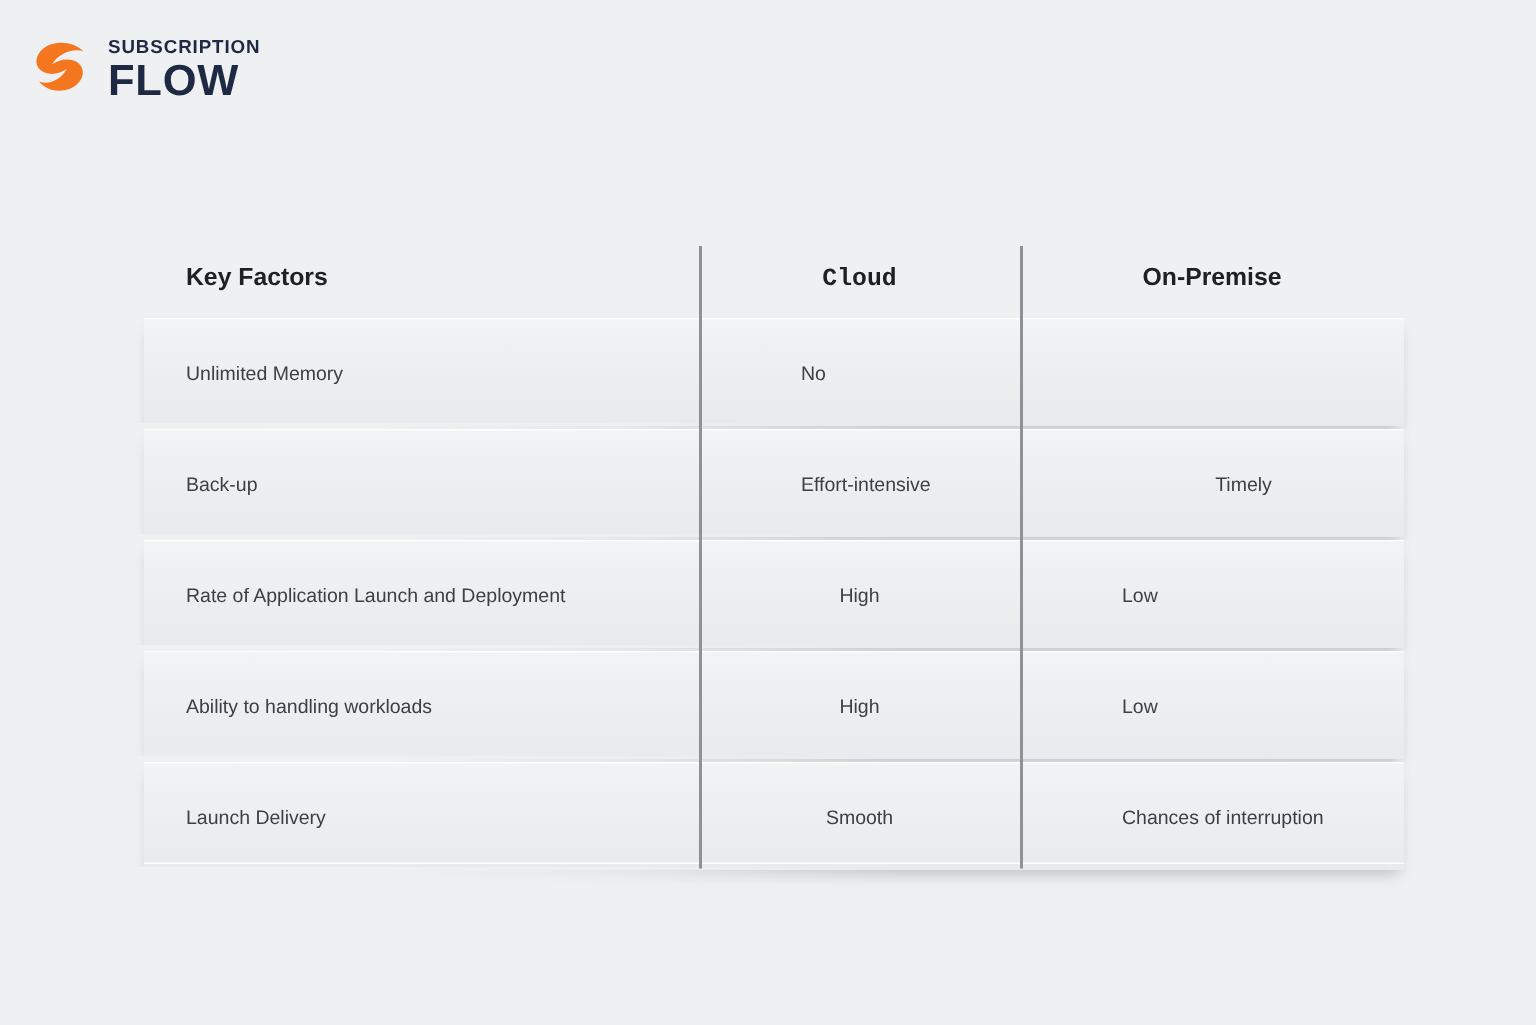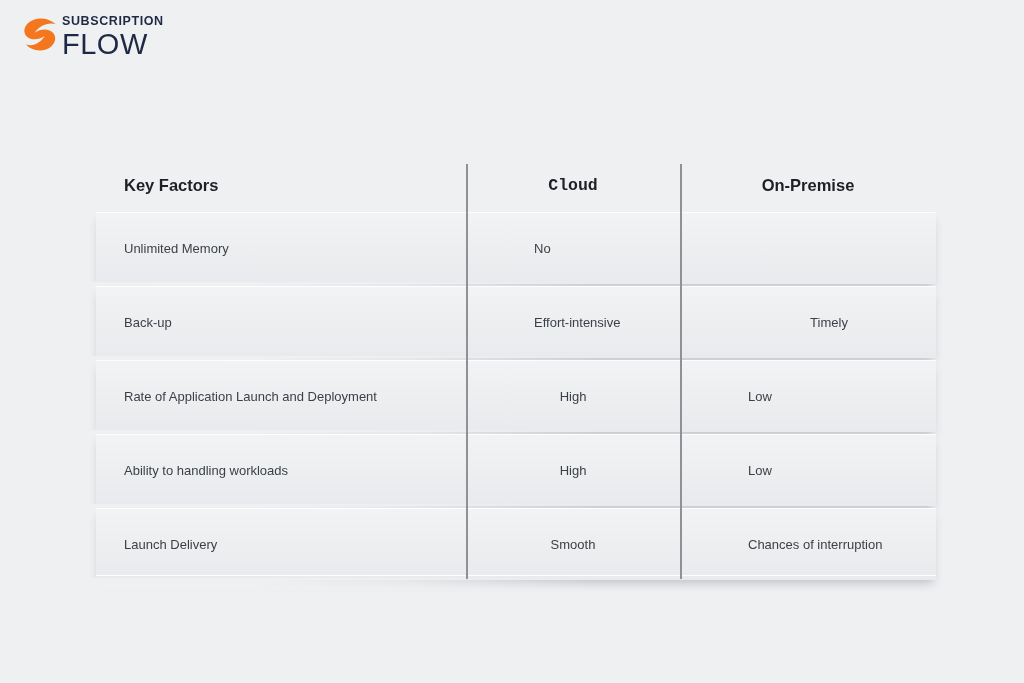--- a/index.html
+++ b/index.html
@@ -12,23 +12,24 @@
     background: #eff0f2;
     font-family: "Liberation Sans", sans-serif;
     overflow: hidden;
     position: relative;
   }
 
   
   .logo-block {
     position: absolute;
     left: 16px;
-    top: 14px;
+    top: 24px;
     display: flex;
     align-items: center;
+    gap: 10px;
   }
   .logo-mark {
     width: 46px;
     height: 46px;
     flex: 0 0 46px;
     display: block;
   }
   .logo-words {
     display: flex;
     flex-direction: column;
@@ -37,21 +38,21 @@
   }
   .logo-top {
     font-size: 12.5px;
     font-weight: 700;
     letter-spacing: 0.6px;
     color: #1e2a44;
     margin-bottom: 2px;
   }
   .logo-bottom {
     font-size: 29px;
-    font-weight: 400;
+    font-weight: 700;
     letter-spacing: 0.5px;
     color: #1e2a44;
     line-height: 1;
   }
 
   
   .table-wrap {
     position: absolute;
     left: 96px;
     top: 158px;

